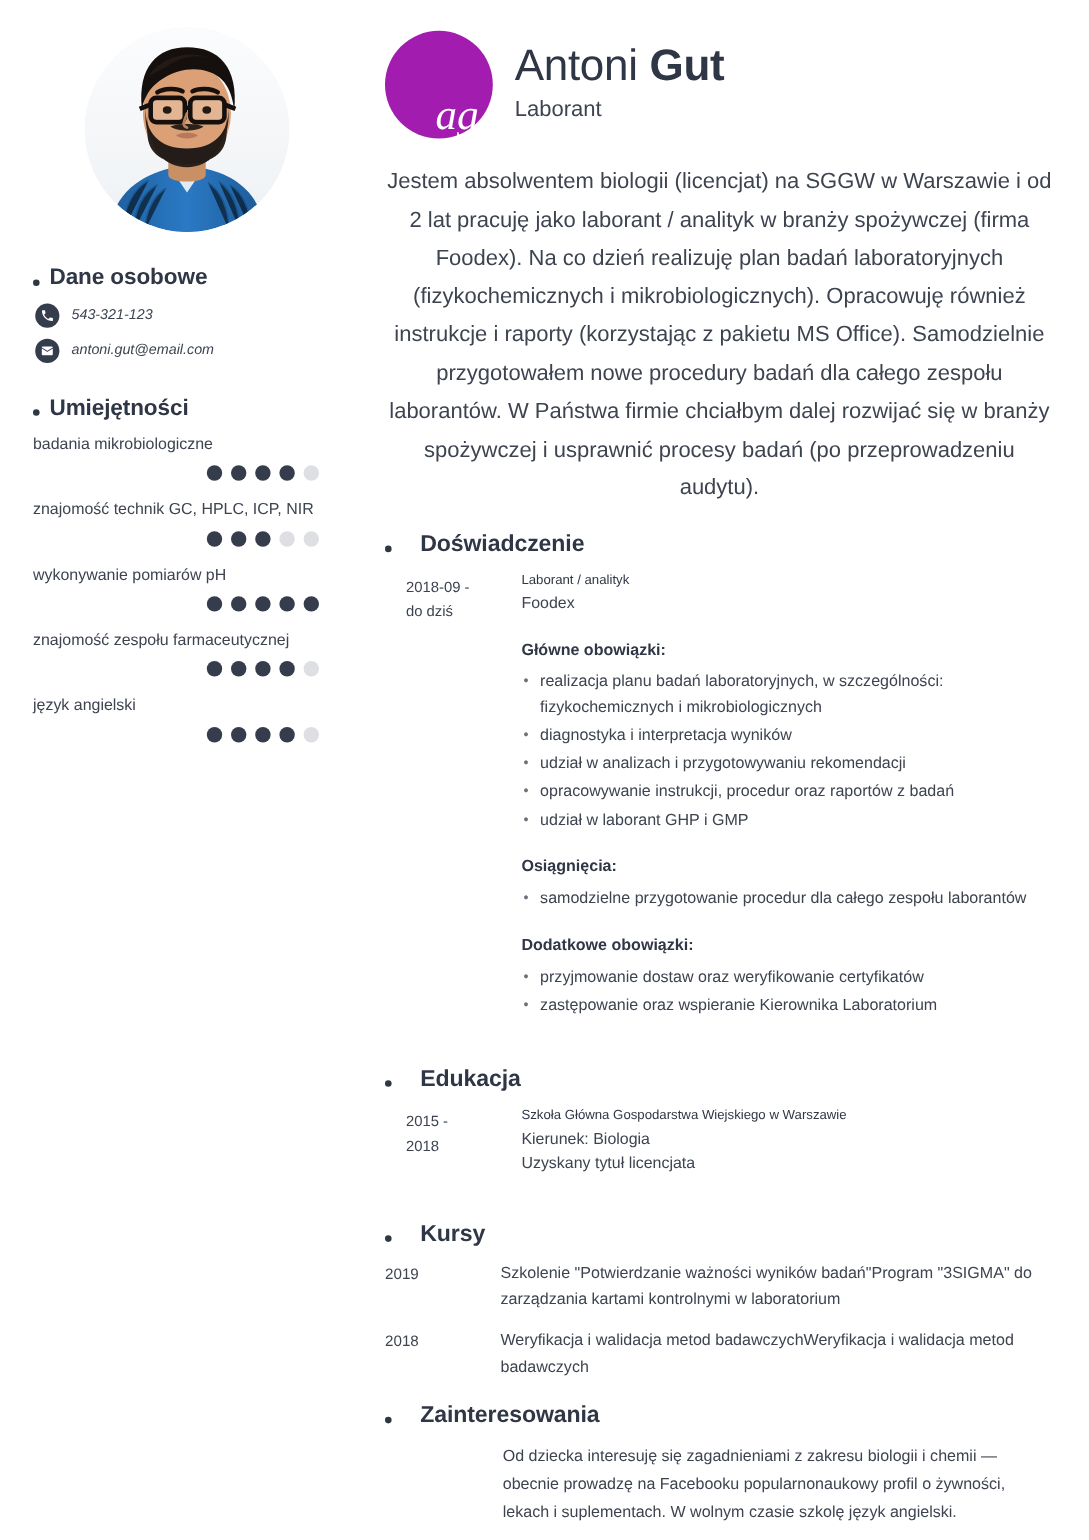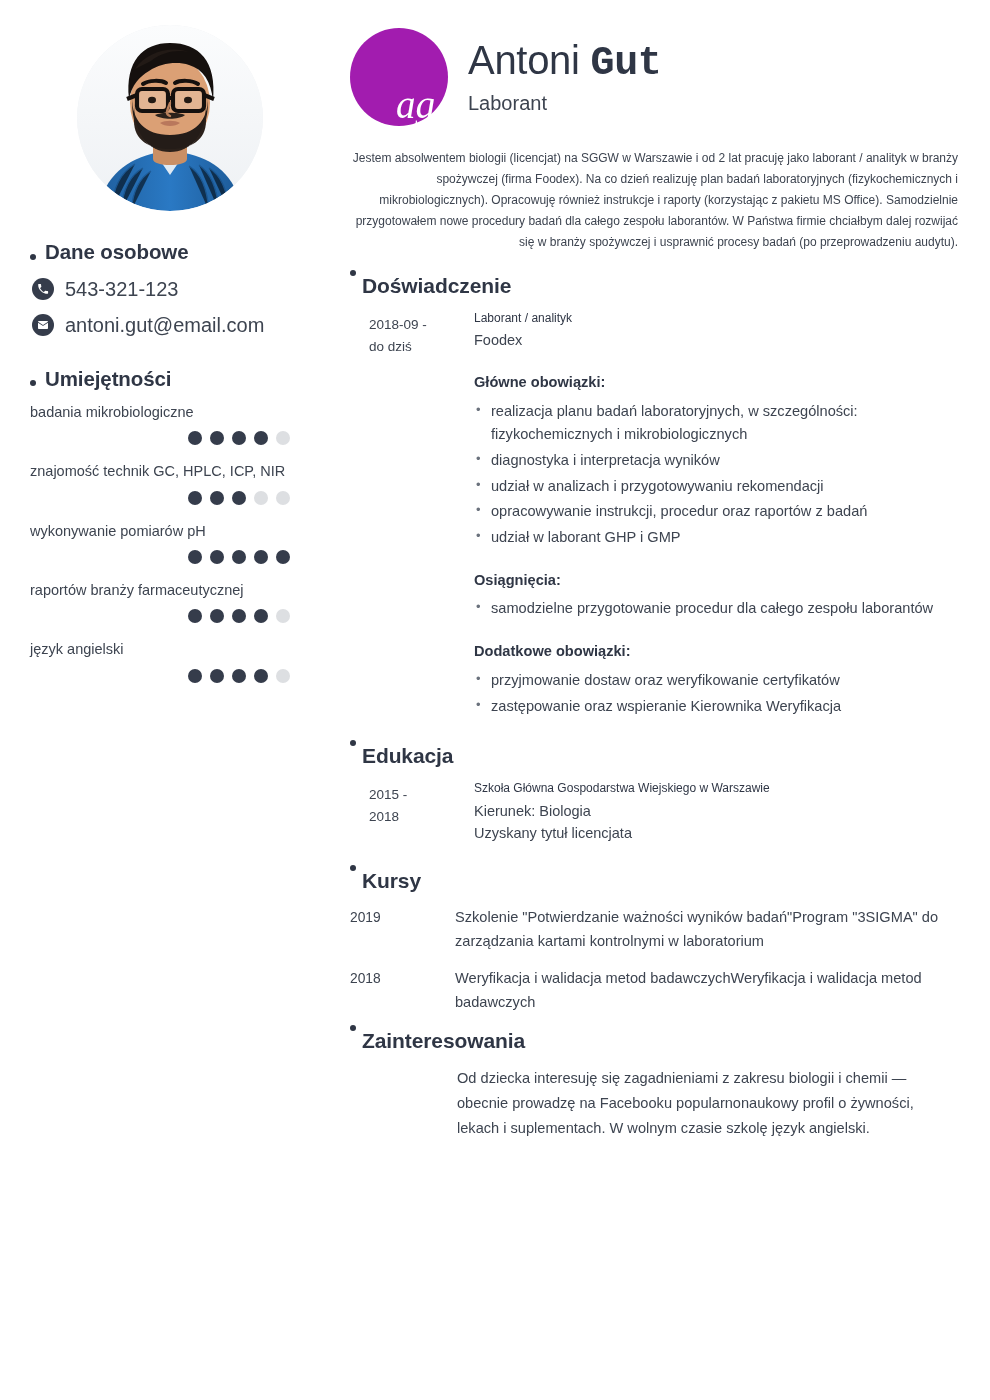--- a/index.html
+++ b/index.html
@@ -86,23 +86,24 @@
     height: 22px;
     border-radius: 50%;
     background: #353c4b;
     display: flex;
     align-items: center;
     justify-content: center;
     flex: 0 0 22px;
   }
   .contact-icon svg { display: block; }
   .contact-text {
-    font-size: 20px;
+    font-size: 13px;
     color: #3d4450;
     line-height: 1.3;
+    font-style: italic;
   }
 
   .skill {
     margin-bottom: 16px;
   }
   .skill-label {
     font-size: 14.5px;
     color: #3d4450;
     line-height: 1.4;
     margin-bottom: 9px;
@@ -154,41 +155,41 @@
   }
   .name-text { padding-top: 11px; }
   .name-text h1 {
     margin: 0;
     font-size: 40px;
     font-weight: normal;
     color: #2f3645;
     line-height: 1.05;
     letter-spacing: -0.3px;
   }
-  .name-text h1 b { font-weight: bold; font-family: Liberation Mono, monospace; }
+  .name-text h1 b { font-weight: bold; }
   .job-title {
     margin-top: 6px;
     font-size: 20px;
     color: #3d4450;
     line-height: 1.2;
   }
 
   .summary {
-    font-size: 12px;
+    font-size: 20px;
     line-height: 1.74;
     color: #3d4450;
     margin-bottom: 22px;
-    text-align: right;
+    text-align: center;
   }
 
   .r-section-head {
     display: flex;
-    align-items: flex-start;
-    gap: 6px;
-    margin-top: 4px;
+    align-items: flex-end;
+    gap: 26px;
+    margin-top: 20px;
     margin-bottom: 14px;
   }
   .r-section-head .dot-marker {
     width: 6px;
     height: 6px;
     border-radius: 50%;
     background: #2f3645;
     flex: 0 0 6px;
     position: relative;
     top: -4px;
@@ -423,21 +424,21 @@
           <div class="skill-label">wykonywanie pomiarów pH</div>
           <div class="skill-dots">
             <span class="sdot on"></span>
             <span class="sdot on"></span>
             <span class="sdot on"></span>
             <span class="sdot on"></span>
             <span class="sdot on"></span>
           </div>
         </div>
         <div class="skill">
-          <div class="skill-label">raportów branży farmaceutycznej</div>
+          <div class="skill-label">znajomość zespołu farmaceutycznej</div>
           <div class="skill-dots">
             <span class="sdot on"></span>
             <span class="sdot on"></span>
             <span class="sdot on"></span>
             <span class="sdot on"></span>
             <span class="sdot"></span>
           </div>
         </div>
         <div class="skill">
           <div class="skill-label">język angielski</div>
@@ -494,21 +495,21 @@
             <div class="duty-block">
               <div class="duty-head">Osiągnięcia:</div>
               <ul class="duties">
                 <li>samodzielne przygotowanie procedur dla całego zespołu laborantów</li>
               </ul>
             </div>
             <div class="duty-block">
               <div class="duty-head">Dodatkowe obowiązki:</div>
               <ul class="duties">
                 <li>przyjmowanie dostaw oraz weryfikowanie certyfikatów</li>
-                <li>zastępowanie oraz wspieranie Kierownika Weryfikacja</li>
+                <li>zastępowanie oraz wspieranie Kierownika Laboratorium</li>
               </ul>
             </div>
           </div>
       </div>
     </div>
 
     <div class="spacer-exp"></div>
 
     <div class="r-section-head">
       <span class="dot-marker"></span>

